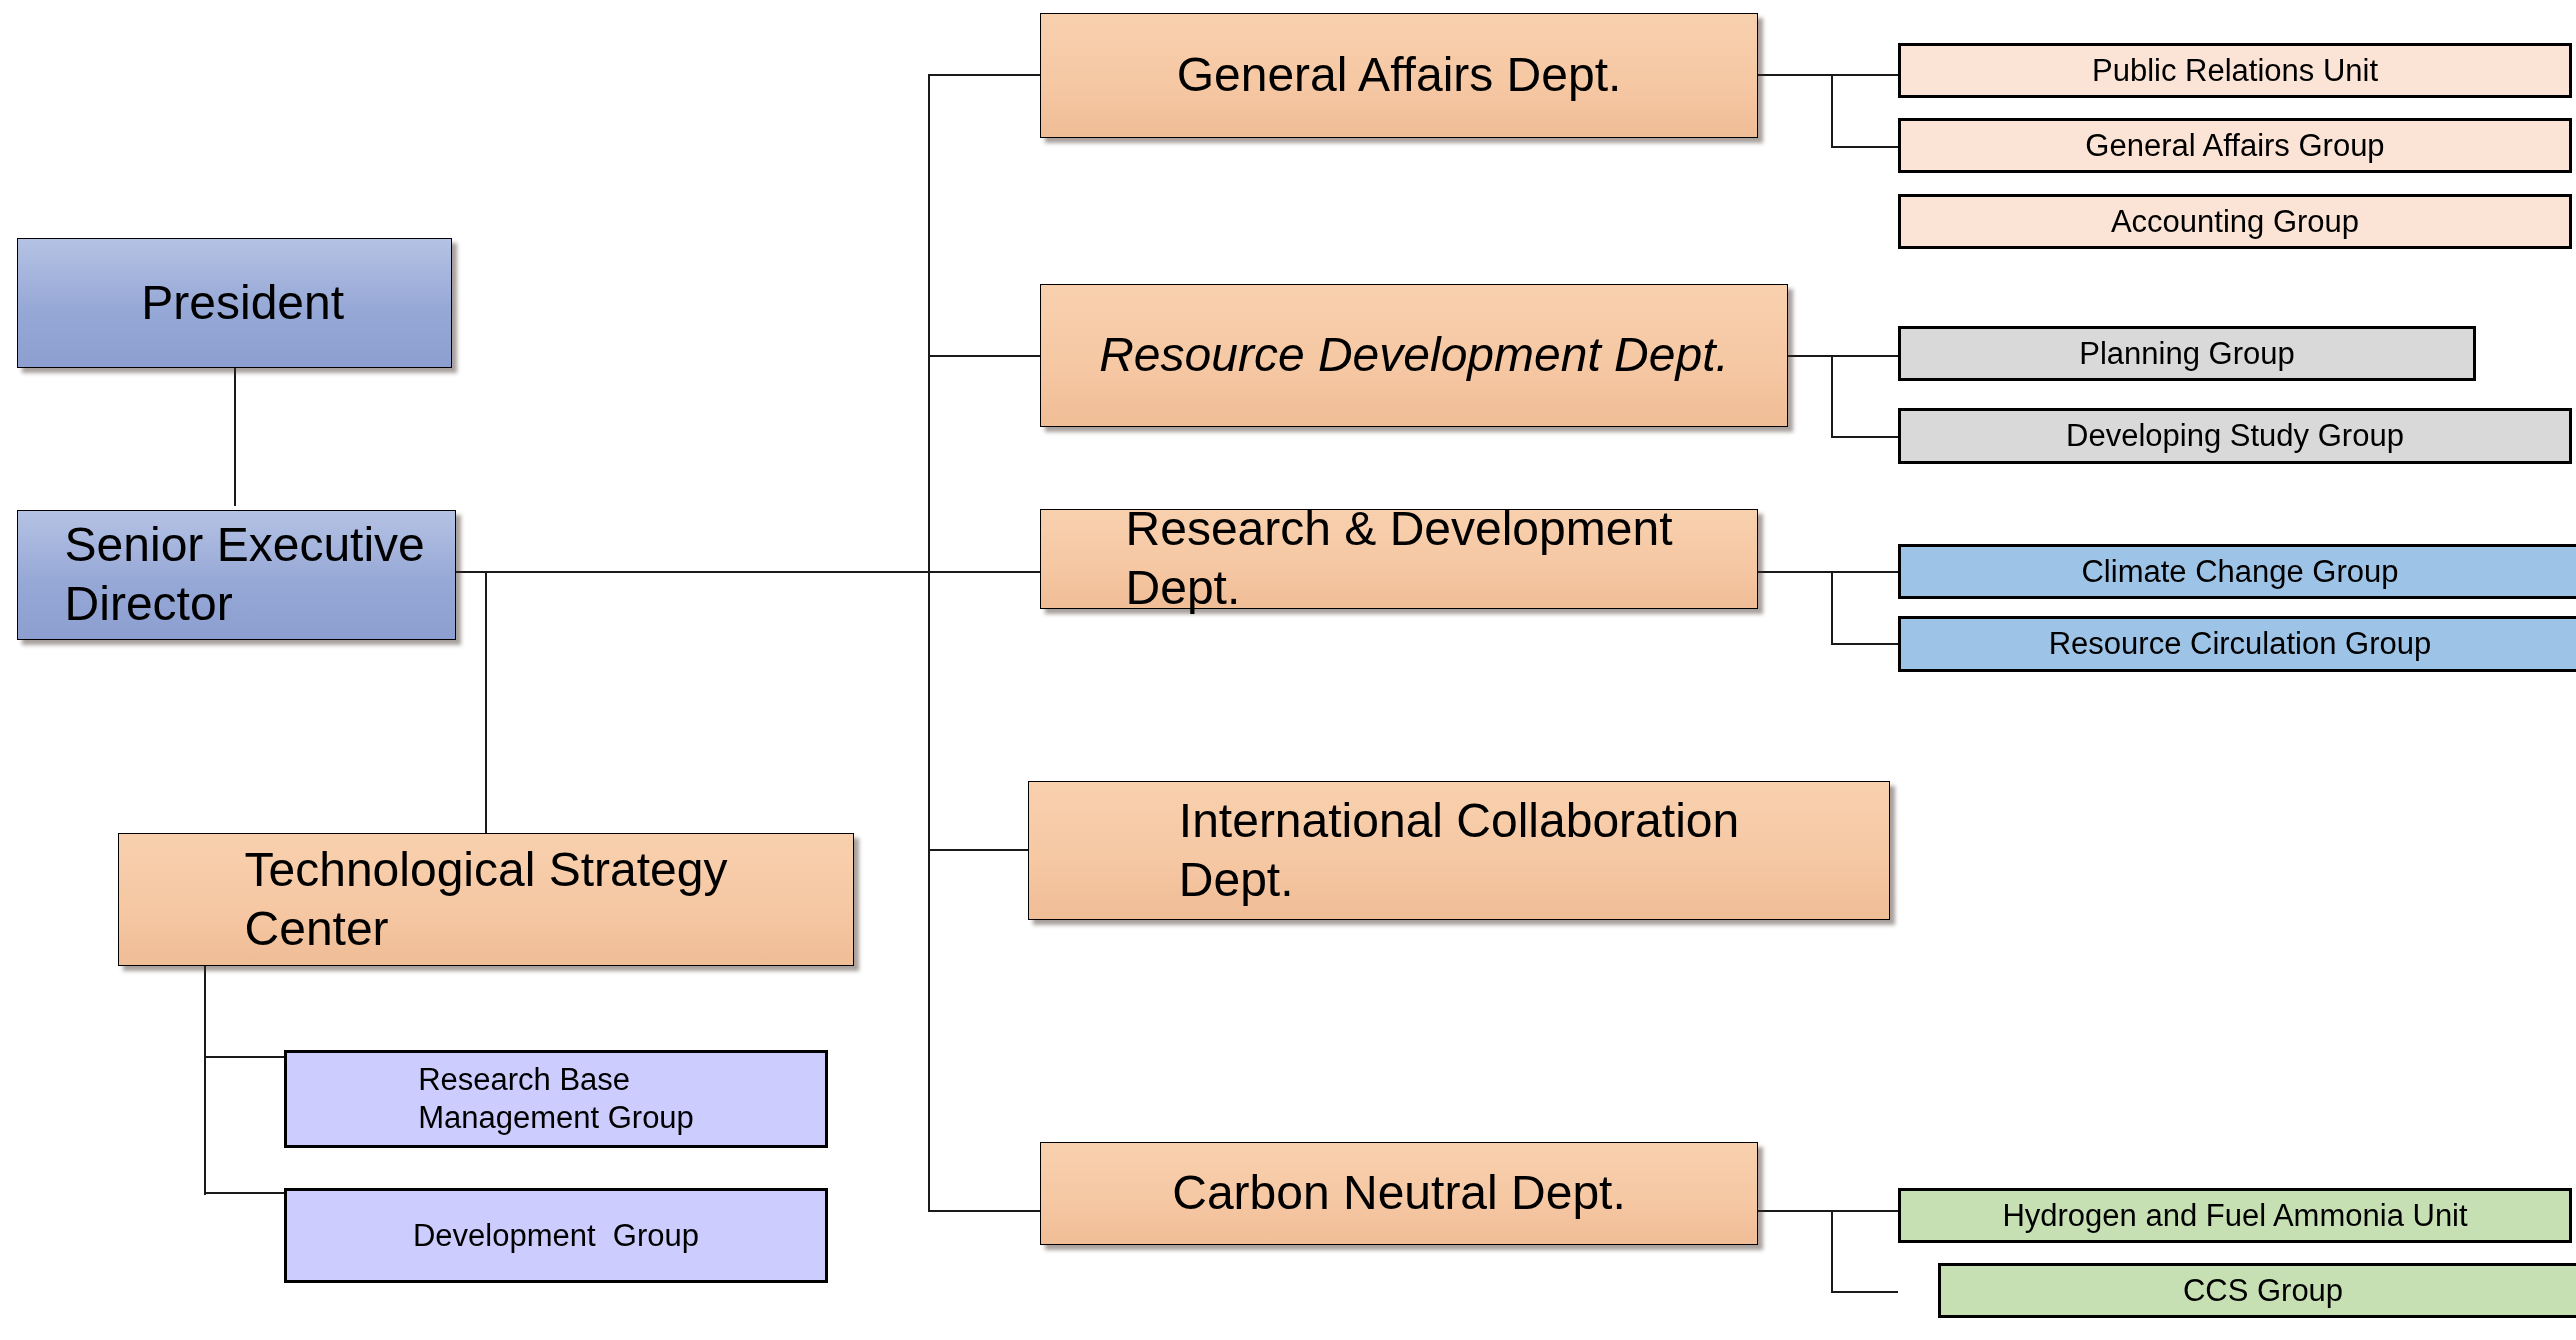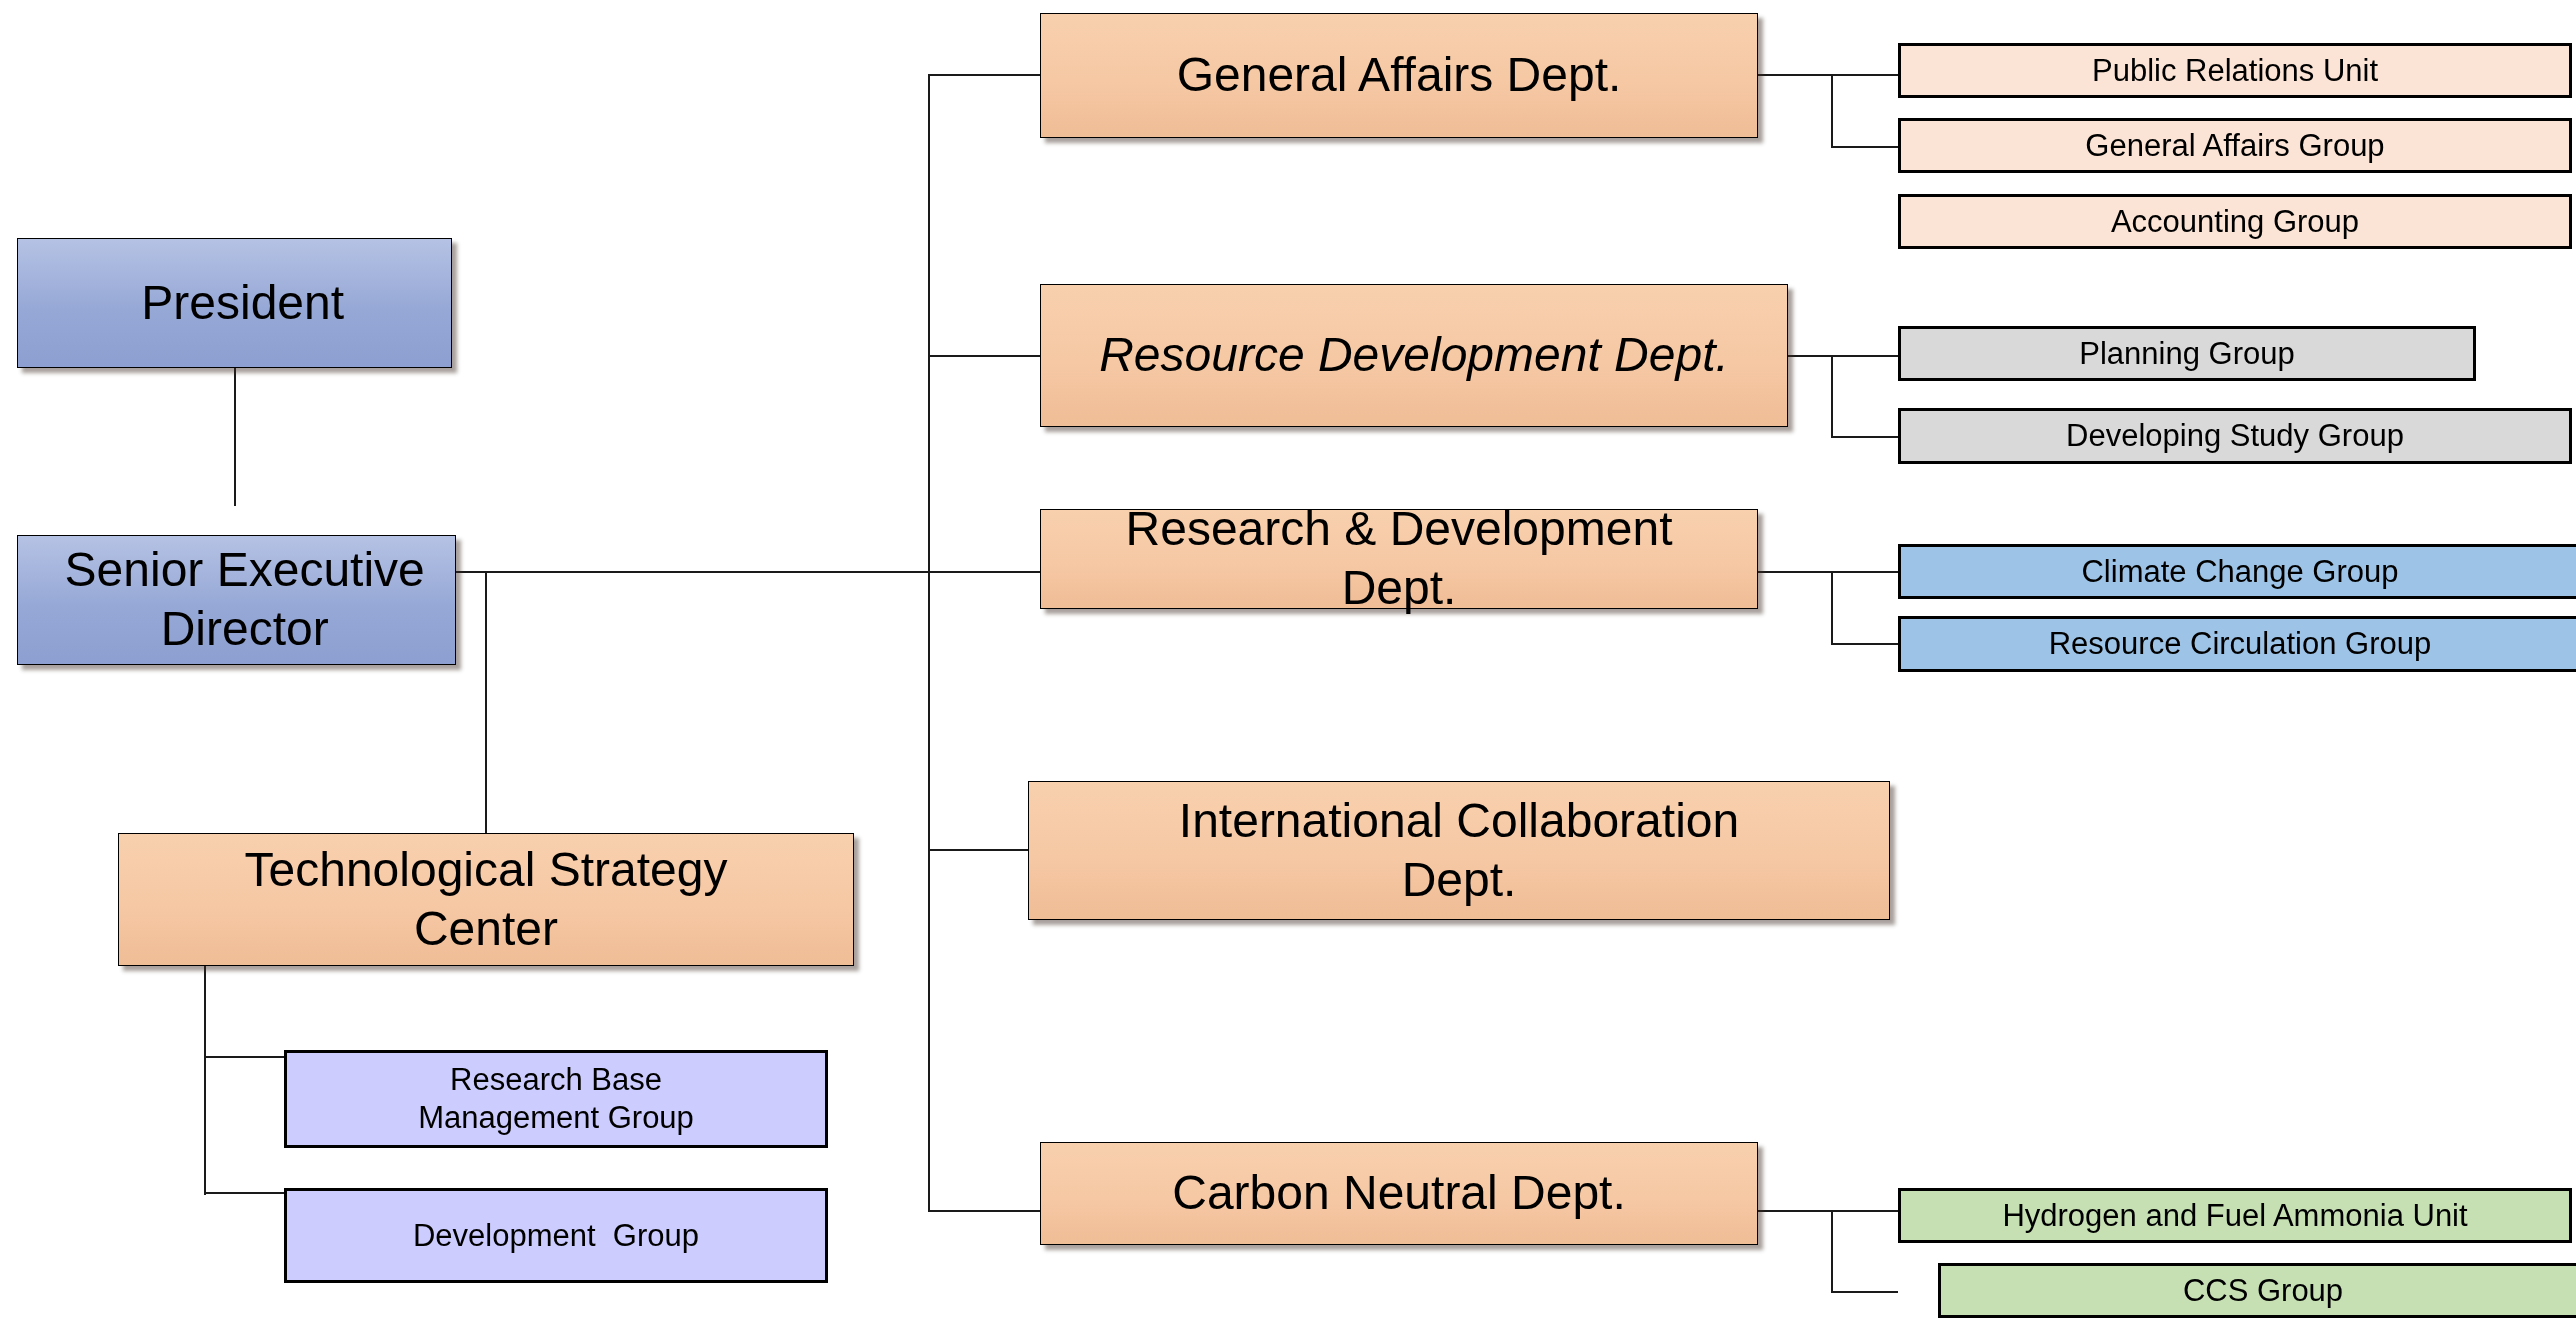--- a/index.html
+++ b/index.html
@@ -14,21 +14,21 @@
     height: 1340px;
     background: #ffffff;
     overflow: hidden;
   }
   .node {
     position: absolute;
     box-sizing: border-box;
     display: flex;
     align-items: center;
     justify-content: center;
-    text-align: center;
+    text-align: left;
     color: #000000;
     white-space: pre-wrap;
     line-height: 1.22;
   }
   
   .big {
     border: 1.9px solid #000000;
     font-size: 48px;
     box-shadow: 4.5px 5.1px 3.9px rgba(60, 45, 35, 0.45);
   }
@@ -91,21 +91,21 @@
   <div class="line h" style="left:1758px; top:571px; width:140px;"></div>
   <div class="line v" style="left:1831px; top:571px; height:74px;"></div>
   <div class="line h" style="left:1831px; top:643px; width:67px;"></div>
 
   <div class="line h" style="left:1758px; top:1210px; width:140px;"></div>
   <div class="line v" style="left:1831px; top:1210px; height:82px;"></div>
   <div class="line h" style="left:1831px; top:1291px; width:67px;"></div>
 
   <div class="node big exec" style="left:16.7px; top:238px; width:435px; height:130px;">President</div>
 
-  <div class="node big exec" style="left:16.7px; top:535px; width:439px; height:130px;">Senior Executive
+  <div class="node big exec" style="left:16.7px; top:510px; width:439px; height:130px;">Senior Executive
 Director</div>
 
   <div class="node big dept" style="left:118px; top:833px; width:736px; height:133px;">Technological Strategy
 Center</div>
 
   <div class="node child mid lavender" style="left:284px; top:1007px; width:544px; height:98px;">Research Base
 Management Group</div>
 
   <div class="node child mid lavender" style="left:284px; top:1145px; width:544px; height:95px;">Development  Group</div>
 

